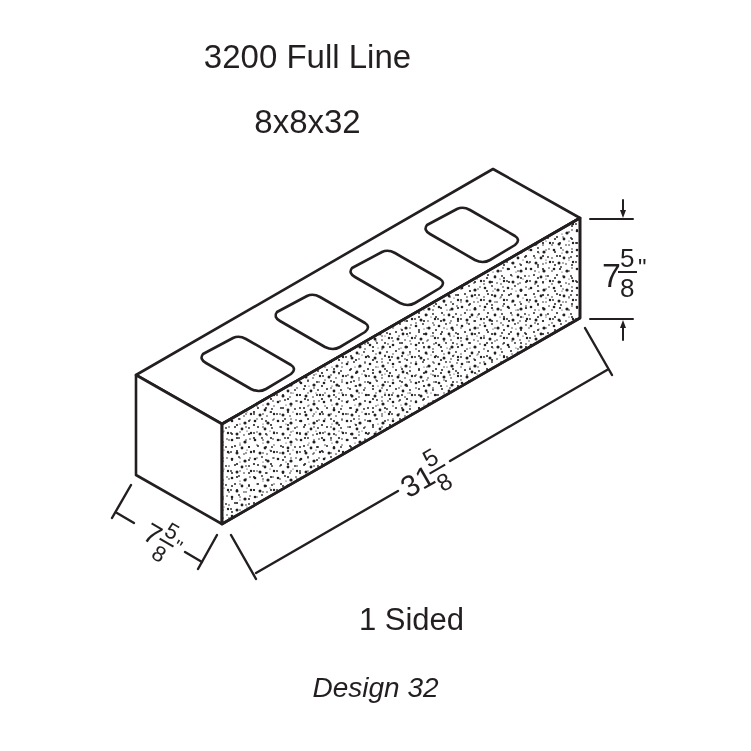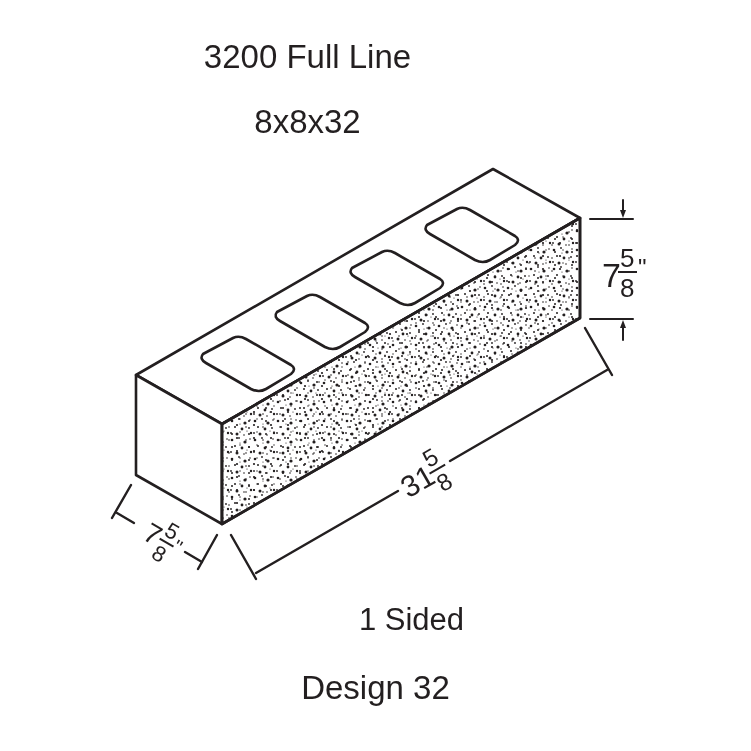--- a/index.html
+++ b/index.html
@@ -2,21 +2,21 @@
 <html><head>
 <meta charset="utf-8">
 <style>
   html, body { margin: 0; padding: 0; background: #ffffff; }
   body { width: 751px; height: 751px; position: relative; overflow: hidden; font-family: "Liberation Sans", "DejaVu Sans", sans-serif; color: #231f20; }
   .title { position: absolute; left: 0; width: 615px; text-align: center; font-size: 33px; line-height: 38px; }
   #t1 { top: 38px; }
   #t2 { top: 84px; margin-top: 19px; }
   .caption { position: absolute; left: 0; width: 751px; text-align: center; font-size: 31px; line-height: 36px; }
   #c1 { top: 602px; margin-left: 36px; }
-  #c2 { top: 670px; font-size: 33px; }
+  #c2 { top: 670px; font-size: 28px; font-style: italic; }
   svg.drawing { position: absolute; left: 0; top: 0; }
   .dimtext { font-family: "Liberation Sans", "DejaVu Sans", sans-serif; fill: #231f20; }
 </style>
 </head>
 <body>
 
 <div class="title" id="t1">3200 Full Line</div>
 <div class="title" id="t2">8x8x32</div>
 
 <svg class="drawing" width="751" height="751" viewBox="0 0 751 751" xmlns="http://www.w3.org/2000/svg">

